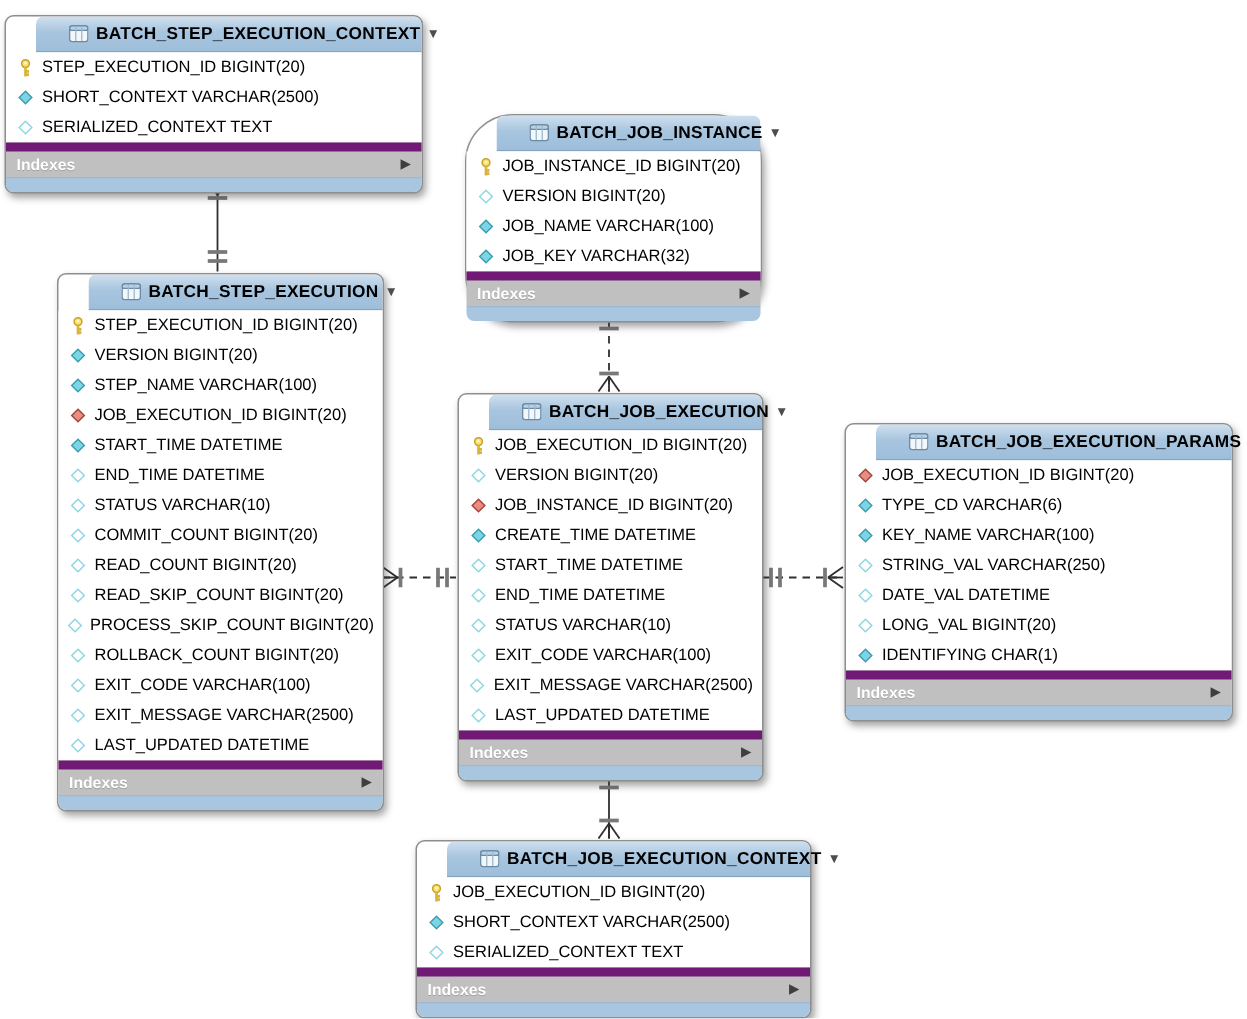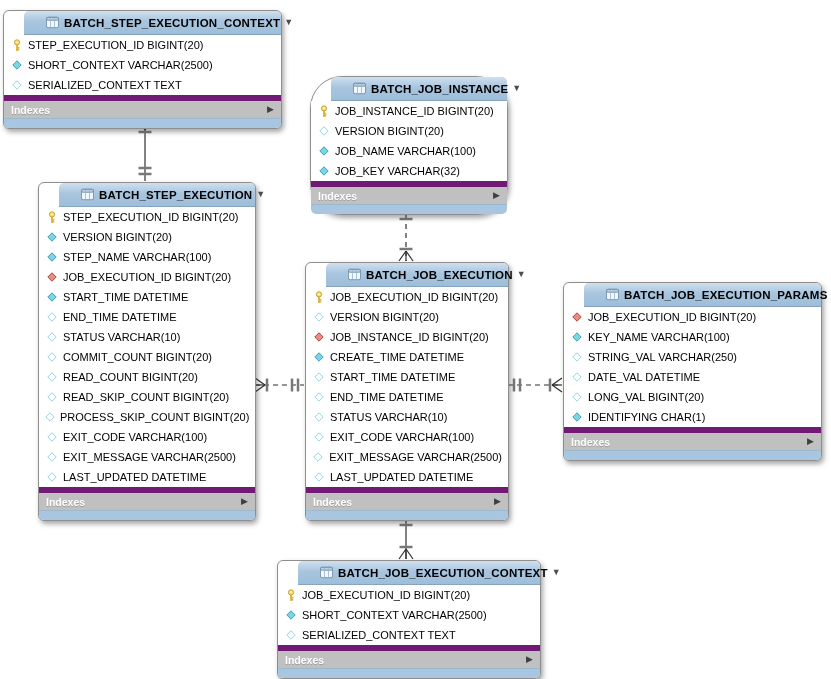--- a/index.html
+++ b/index.html
@@ -299,20 +299,28 @@
             </svg>
           </span>
           <span class="col-text">PROCESS_SKIP_COUNT BIGINT(20)</span>
         </div>
         <div class="tbl-row">
           <span class="col-icon">
             <svg width="10" height="10" viewBox="0 0 10 10">
               <path d="M5 0.8 L9.2 5 L5 9.2 L0.8 5 Z" fill="#ffffff" stroke="#8fd7e2"></path>
             </svg>
           </span>
+          <span class="col-text">ROLLBACK_COUNT BIGINT(20)</span>
+        </div>
+        <div class="tbl-row">
+          <span class="col-icon">
+            <svg width="10" height="10" viewBox="0 0 10 10">
+              <path d="M5 0.8 L9.2 5 L5 9.2 L0.8 5 Z" fill="#ffffff" stroke="#8fd7e2"></path>
+            </svg>
+          </span>
           <span class="col-text">EXIT_CODE VARCHAR(100)</span>
         </div>
         <div class="tbl-row">
           <span class="col-icon">
             <svg width="10" height="10" viewBox="0 0 10 10">
               <path d="M5 0.8 L9.2 5 L5 9.2 L0.8 5 Z" fill="#ffffff" stroke="#8fd7e2"></path>
             </svg>
           </span>
           <span class="col-text">EXIT_MESSAGE VARCHAR(2500)</span>
         </div>
@@ -455,20 +463,28 @@
             </svg>
           </span>
           <span class="col-text">JOB_EXECUTION_ID BIGINT(20)</span>
         </div>
         <div class="tbl-row">
           <span class="col-icon">
             <svg width="10" height="10" viewBox="0 0 10 10">
               <path d="M5 0.8 L9.2 5 L5 9.2 L0.8 5 Z" fill="#7bd5e4" stroke="#3c9fb1"></path>
             </svg>
           </span>
+          <span class="col-text">TYPE_CD VARCHAR(6)</span>
+        </div>
+        <div class="tbl-row">
+          <span class="col-icon">
+            <svg width="10" height="10" viewBox="0 0 10 10">
+              <path d="M5 0.8 L9.2 5 L5 9.2 L0.8 5 Z" fill="#7bd5e4" stroke="#3c9fb1"></path>
+            </svg>
+          </span>
           <span class="col-text">KEY_NAME VARCHAR(100)</span>
         </div>
         <div class="tbl-row">
           <span class="col-icon">
             <svg width="10" height="10" viewBox="0 0 10 10">
               <path d="M5 0.8 L9.2 5 L5 9.2 L0.8 5 Z" fill="#ffffff" stroke="#8fd7e2"></path>
             </svg>
           </span>
           <span class="col-text">STRING_VAL VARCHAR(250)</span>
         </div>

